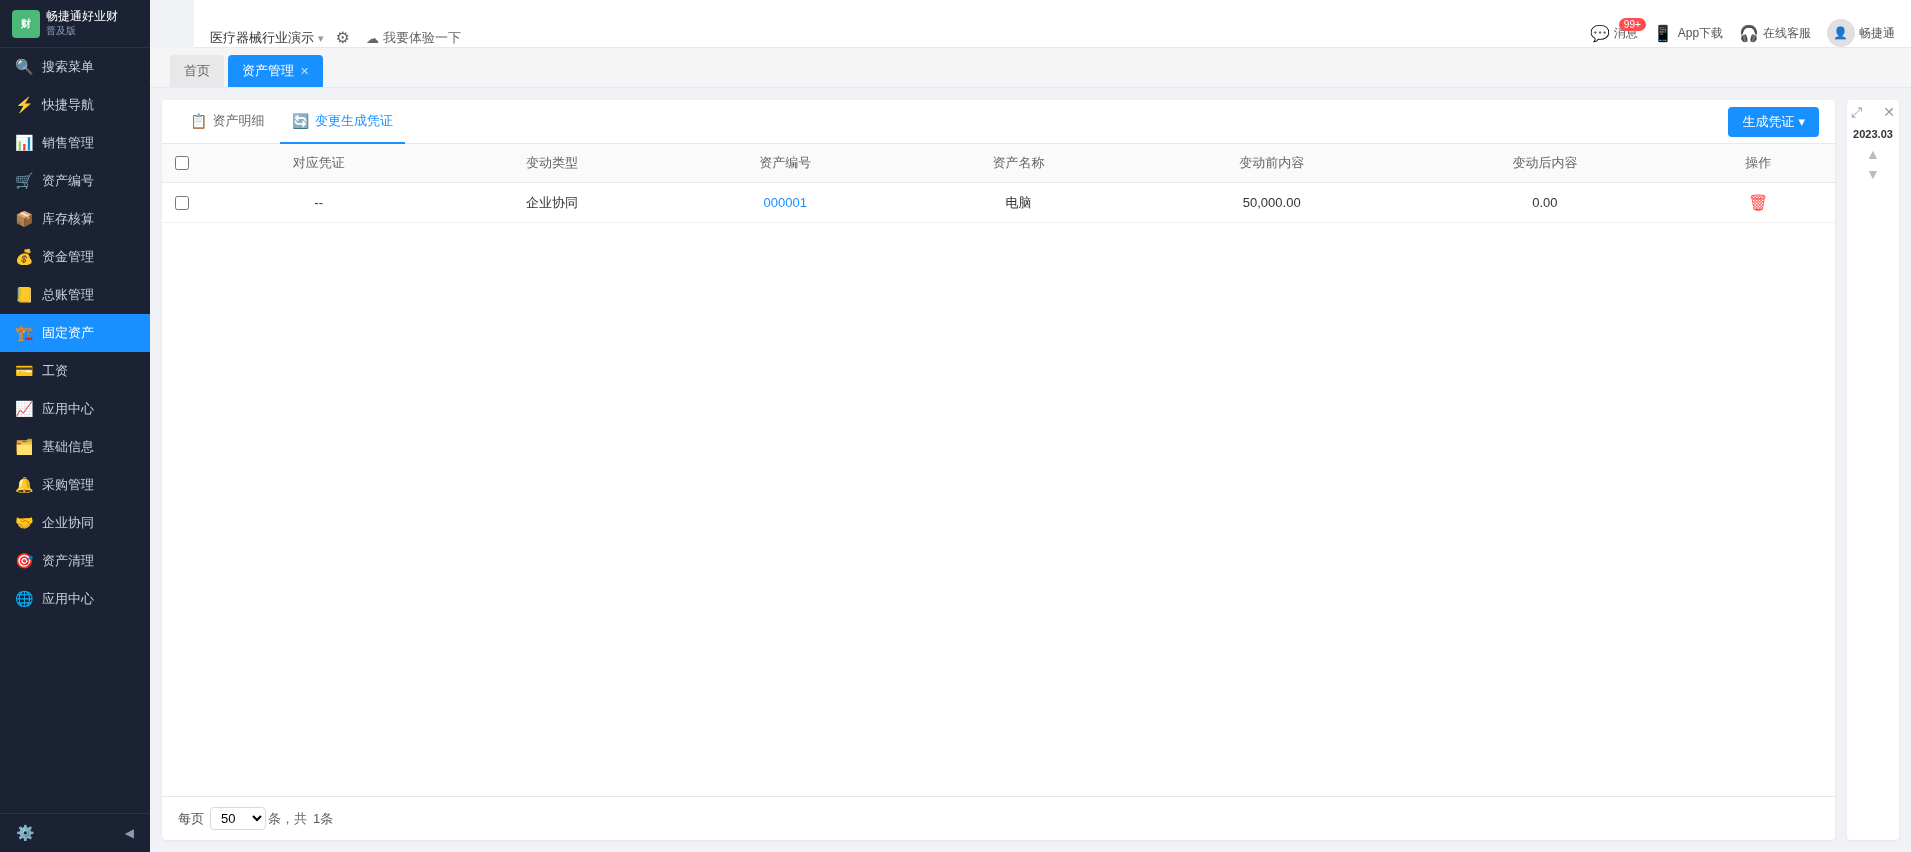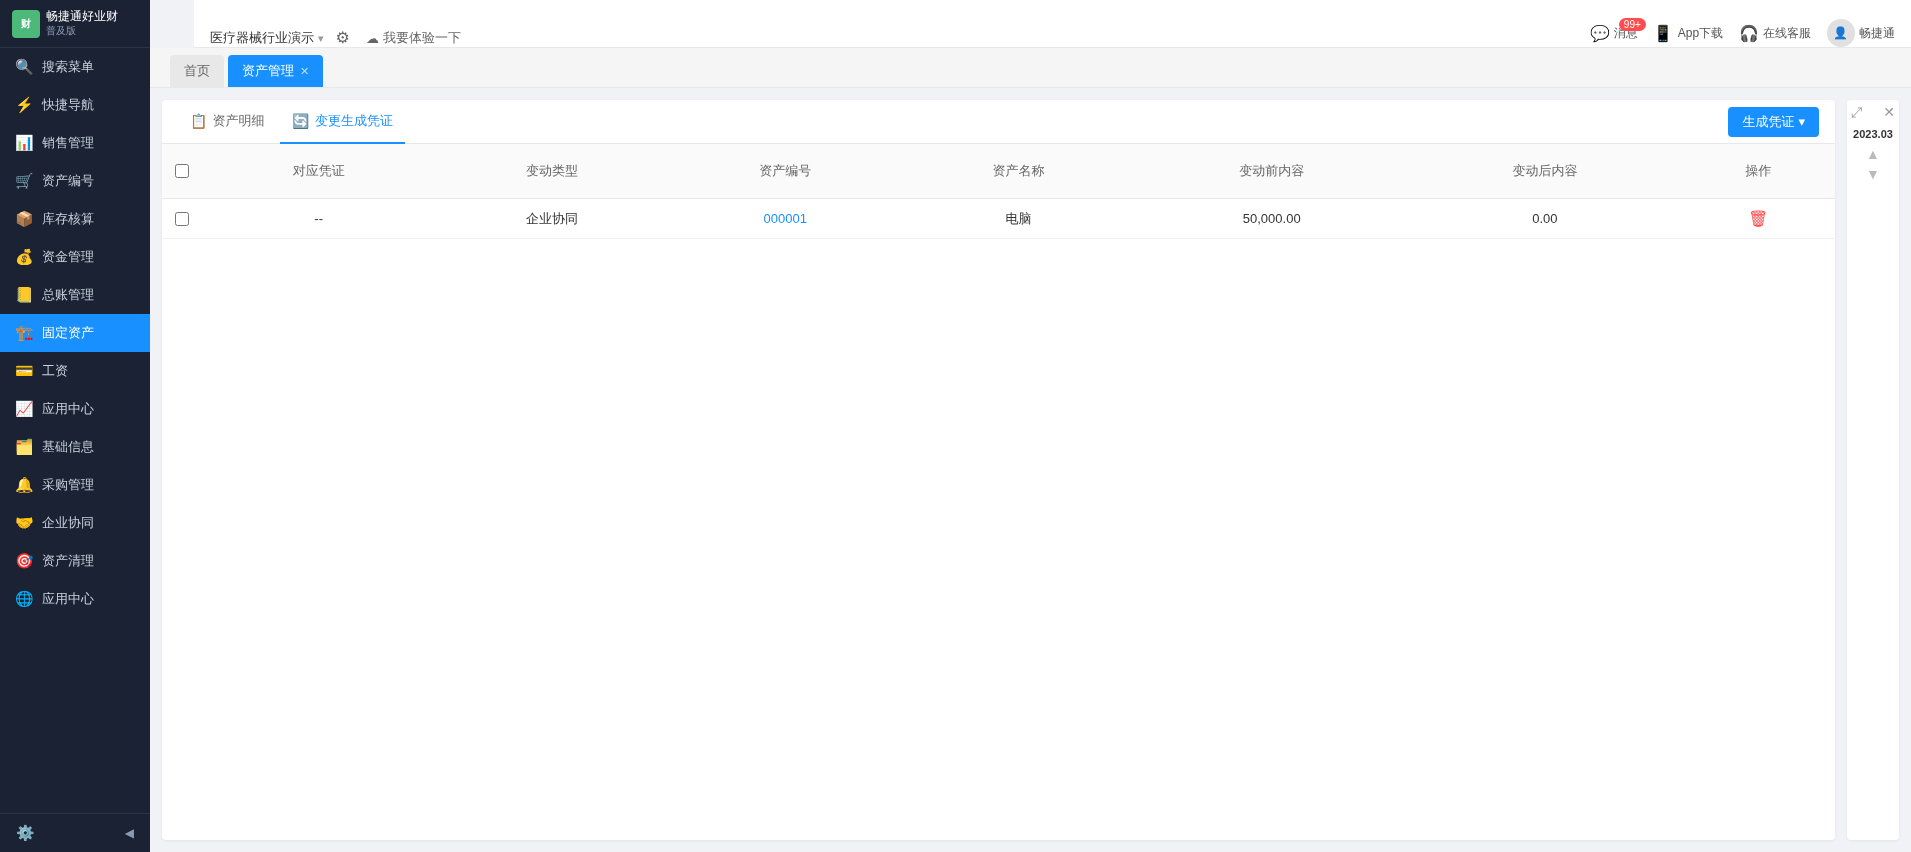--- a/index.html
+++ b/index.html
@@ -278,21 +278,21 @@
     }
     table {
       width: 100%;
       border-collapse: collapse;
       font-size: 13px;
     }
     thead th {
       background: #fafafa;
       color: #666;
       font-weight: 500;
-      padding: 18px 12px;
+      padding: 10px 12px;
       text-align: center;
       border-bottom: 1px solid #e8e8e8;
       white-space: nowrap;
     }
     thead th:first-child { width: 40px; }
     tbody td {
       padding: 10px 12px;
       text-align: center;
       border-bottom: 1px solid #f0f0f0;
       color: #333;
@@ -604,20 +604,31 @@
       <td>50,000.00</td>
       <td>0.00</td>
       <td>
         <span class="delete-icon">🗑</span>
       </td>
     </tr>
             </tbody>
         </table>
       </div>
 
+      <div class="pagination">
+        <span class="per-page-label">每页</span>
+        <select class="per-page-select">
+          <option value="50">50</option>
+          <option value="100">100</option>
+          <option value="200">200</option>
+        </select>
+        <span class="per-page-unit">条，共</span>
+        <span>1</span>
+        <span class="per-page-unit">条</span>
+      </div>
     </div>
 
     <div class="right-panel">
       <span class="panel-expand">⤢</span>
       <span class="panel-close">✕</span>
       <div class="panel-header">
         <span>2023.03</span>
       </div>
       <div class="panel-nav-up">▲</div>
       <div class="panel-nav-down">▼</div>

